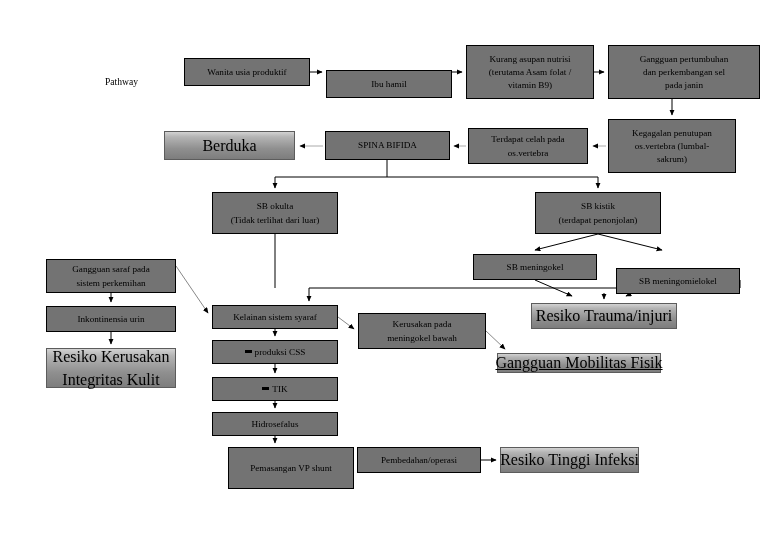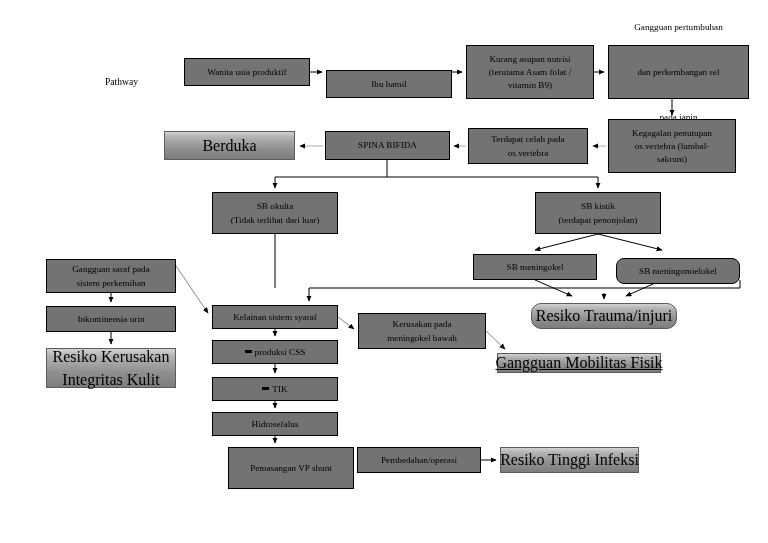--- a/index.html
+++ b/index.html
@@ -140,21 +140,21 @@
         <span class="ln">Wanita usia produktif</span>
       </div>
       <div class="node plain" style="left: 326px; top: 58px; width: 126px; height: 28px; margin-top: 12px;">
         <span class="ln">Ibu hamil</span>
       </div>
       <div class="node plain" style="left: 466px; top: 45px; width: 128px; height: 54px;">
         <span class="ln">Kurang asupan nutrisi</span>
         <span class="ln">(terutama Asam folat /</span>
         <span class="ln">vitamin B9)</span>
       </div>
-      <div class="node plain" style="left: 608px; top: 45px; width: 141px; height: 54px; gap: 32px;">
+      <div class="node plain" style="left: 608px; top: 45px; width: 152px; height: 54px;">
         <span class="ln">Gangguan pertumbuhan</span>
         <span class="ln">dan perkembangan sel</span>
         <span class="ln">pada janin</span>
       </div>
       <div class="node plain" style="left: 608px; top: 119px; width: 128px; height: 54px;">
         <span class="ln">Kegagalan penutupan</span>
         <span class="ln">os.vertebra (lumbal-</span>
         <span class="ln">sakrum)</span>
       </div>
       <div class="node plain" style="left: 468px; top: 128px; width: 120px; height: 36px;">
@@ -171,24 +171,24 @@
         <span class="ln">SB okulta</span>
         <span class="ln">(Tidak terlihat dari luar)</span>
       </div>
       <div class="node plain" style="left: 535px; top: 192px; width: 126px; height: 42px;">
         <span class="ln">SB kistik</span>
         <span class="ln">(terdapat penonjolan)</span>
       </div>
       <div class="node plain" style="left: 473px; top: 254px; width: 124px; height: 26px;">
         <span class="ln">SB meningokel</span>
       </div>
-      <div class="node plain" style="left: 616px; top: 258px; width: 124px; height: 26px; border-radius: 8px;">
+      <div class="node plain" style="left: 616px; top: 268px; width: 124px; height: 26px;">
         <span class="ln">SB meningomielokel</span>
       </div>
-      <div class="node shaded" style="left: 531px; top: 303px; width: 146px; height: 26px; border-radius: 10px;">
+      <div class="node shaded" style="left: 531px; top: 303px; width: 146px; height: 26px;">
         <span class="ln">Resiko Trauma/injuri</span>
       </div>
       <div class="node plain" style="left: 46px; top: 259px; width: 130px; height: 34px;">
         <span class="ln">Gangguan saraf pada</span>
         <span class="ln">sistem perkemihan</span>
       </div>
       <div class="node plain" style="left: 46px; top: 306px; width: 130px; height: 26px;">
         <span class="ln">Inkontinensia urin</span>
       </div>
       <div class="node shaded" style="left: 46px; top: 348px; width: 130px; height: 40px;">

